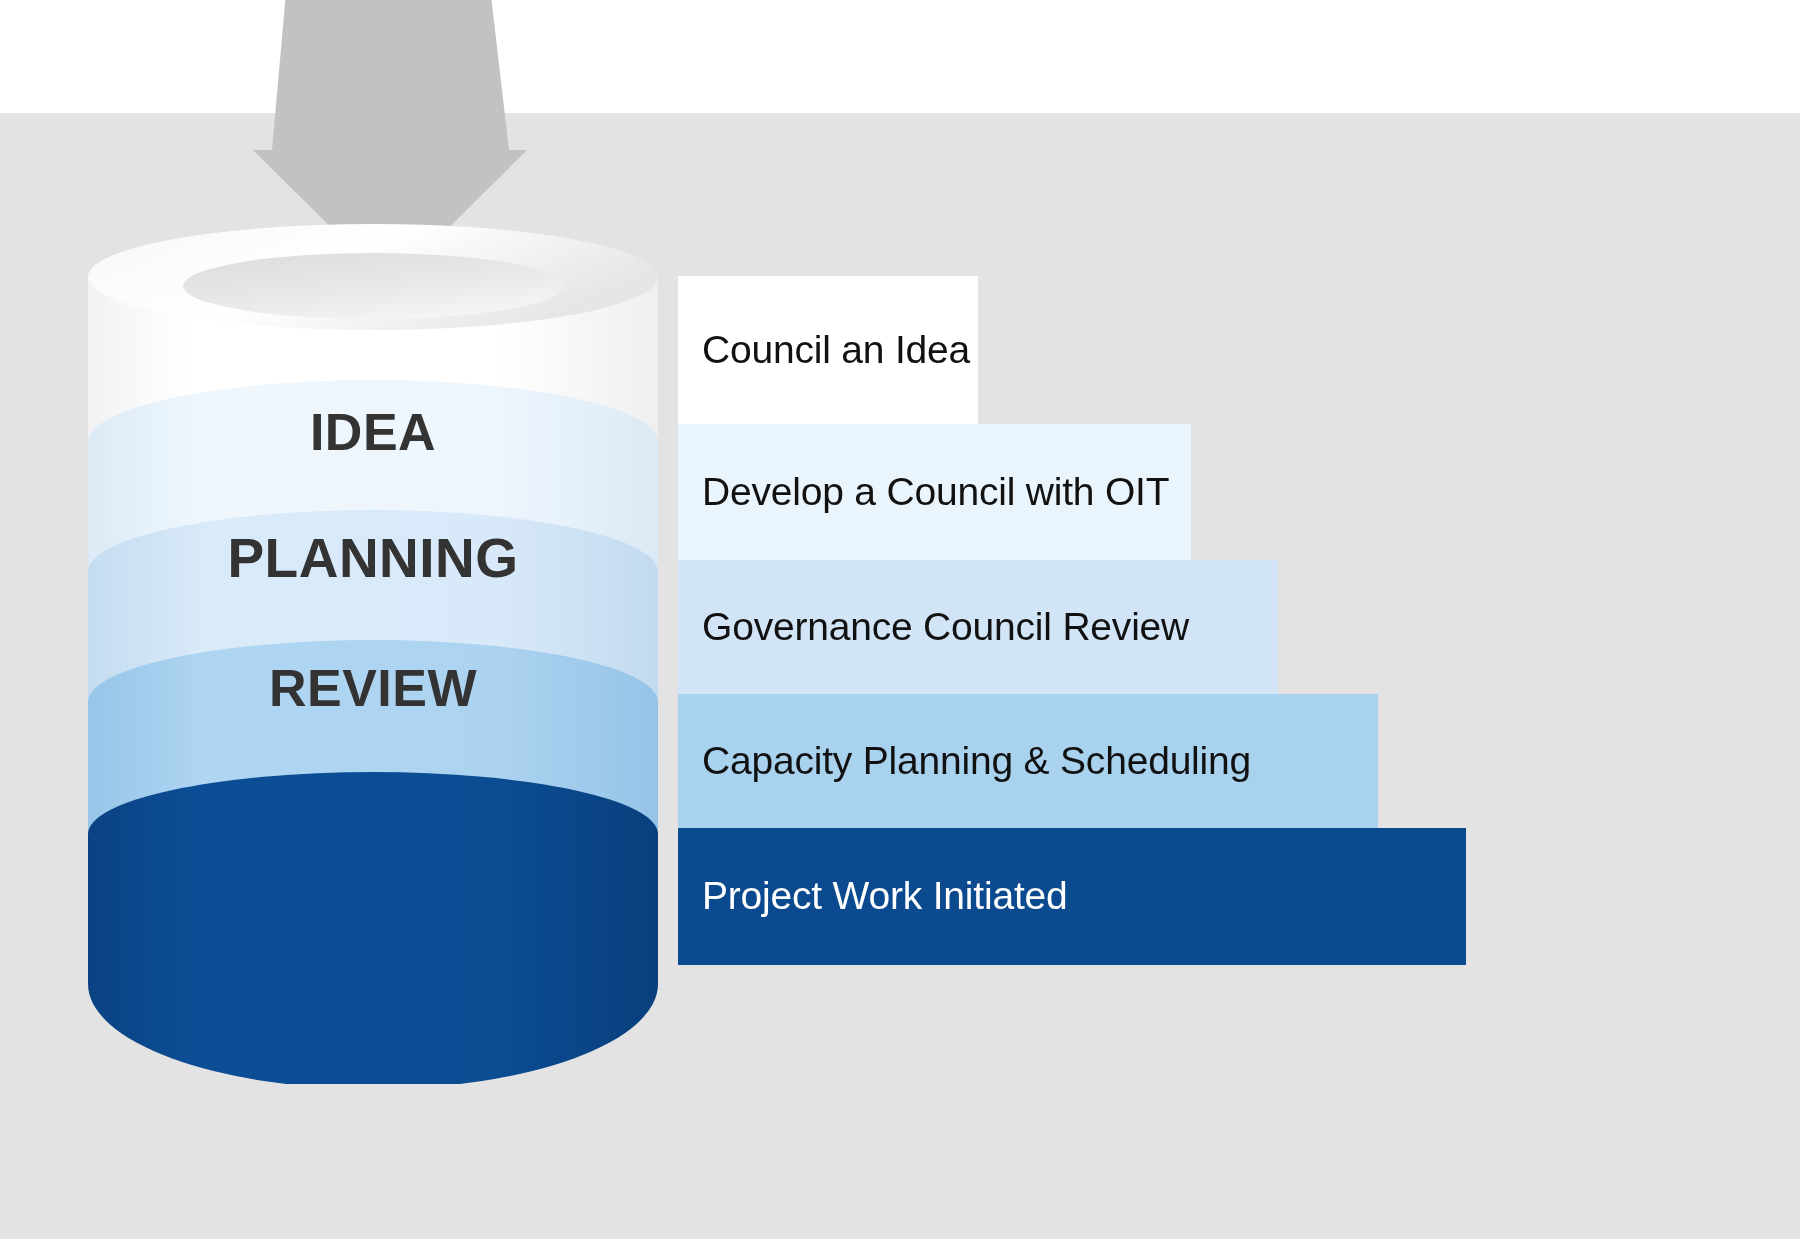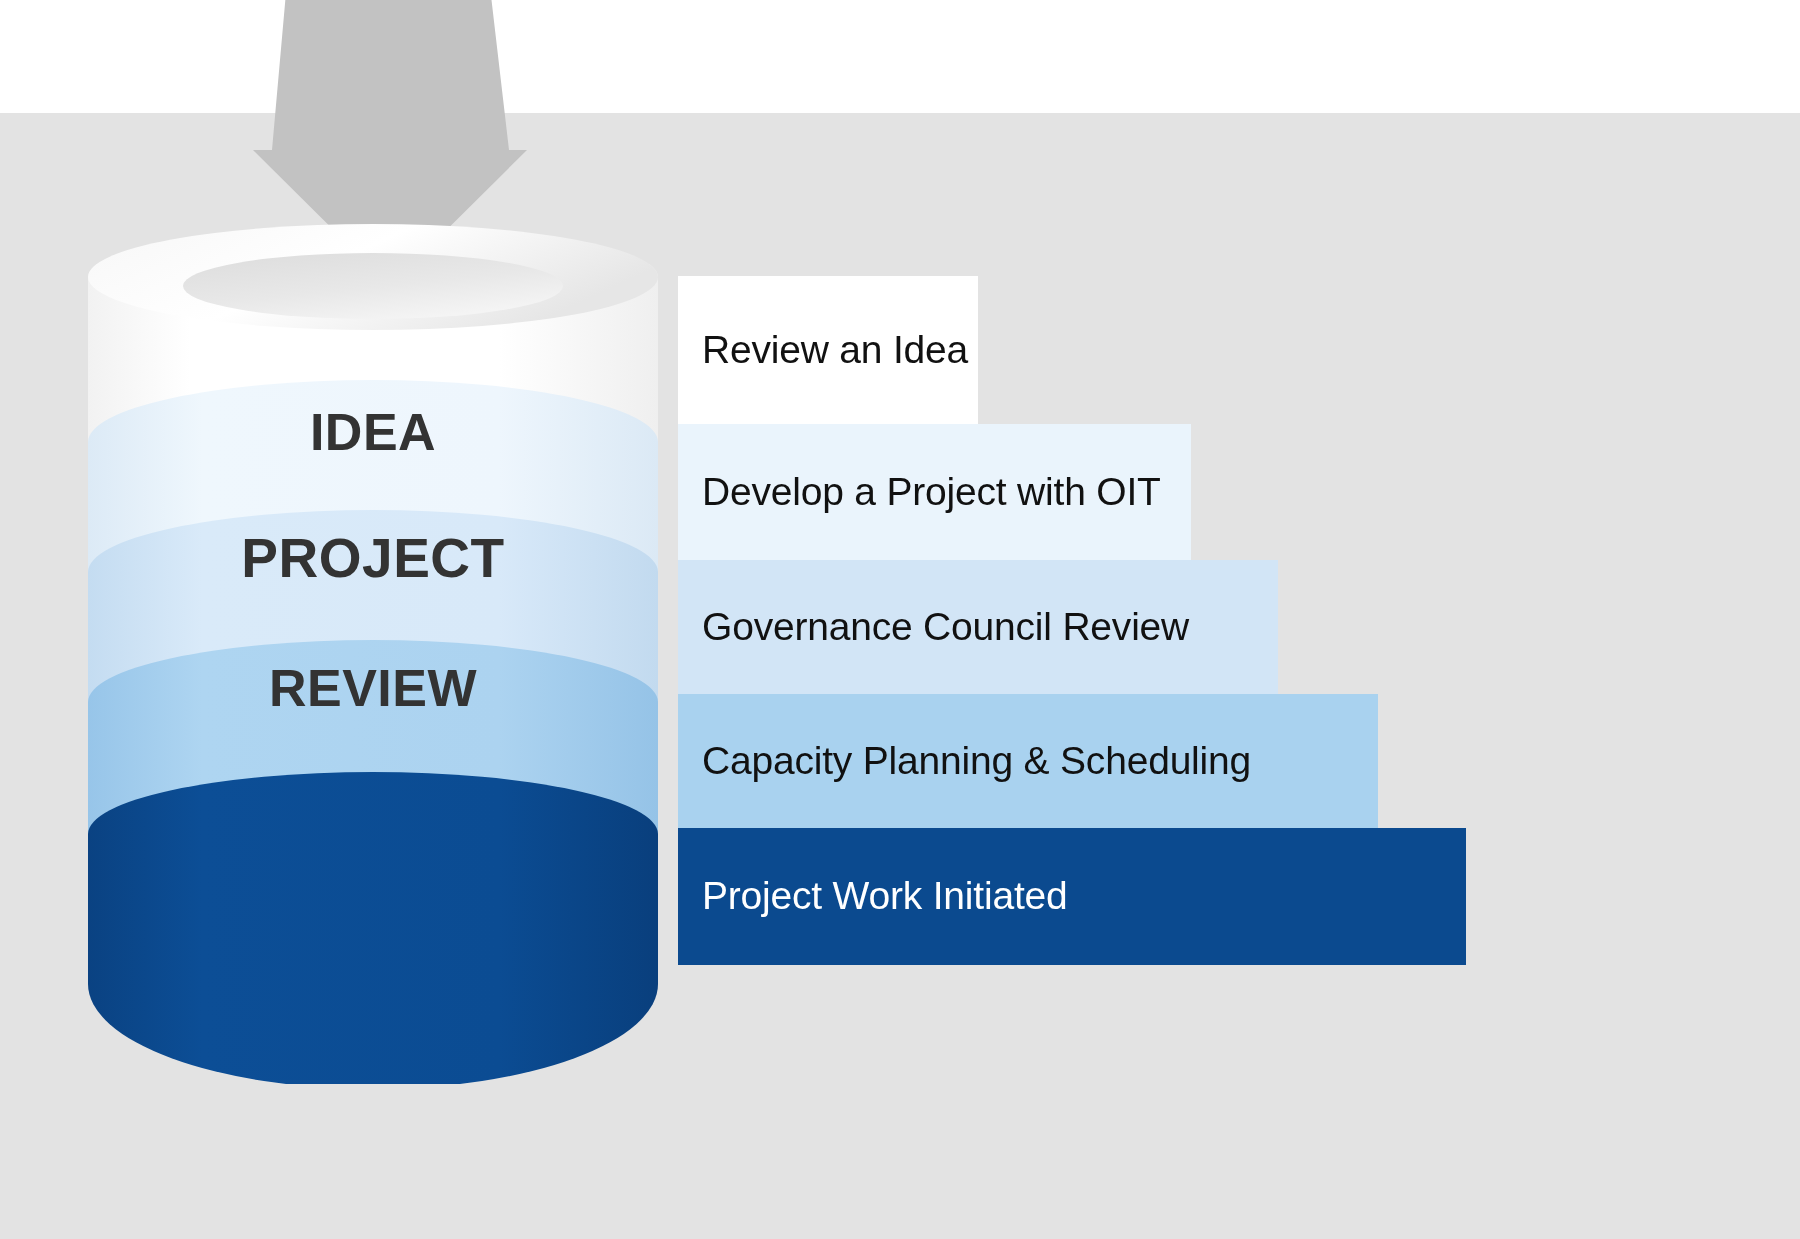--- a/index.html
+++ b/index.html
@@ -121,32 +121,32 @@
         <path d="M 0,348 A 285,62 0 0 1 570,348 L 570,492 L 0,492 Z" fill="url(#gRev)"></path>
         <path d="M 0,478 A 285,62 0 0 1 570,478 L 570,624 L 0,624 Z" fill="url(#gPlan)"></path>
         <path d="M 0,610 A 285,62 0 0 1 570,610 L 570,860 L 0,860 Z" fill="url(#gProj)"></path>
       </g>
 
       <ellipse cx="285" cy="53" rx="285" ry="53" fill="url(#gRimTop)"></ellipse>
       <ellipse cx="285" cy="62" rx="190" ry="33" fill="url(#gHole)"></ellipse>
     </svg>
 
     <div class="band-label" style="top:178px;font-size:52px;">IDEA</div>
-    <div class="band-label" style="top:302px;font-size:55px;">PROJECT</div>
+    <div class="band-label" style="top:302px;font-size:55px;">PLANNING</div>
     <div class="band-label" style="top:434px;font-size:52px;">REVIEW</div>
   </div>
 
   <div class="steps">
 
     <div class="step" style="top:0px;width:300px;height:148px;background:#ffffff;">
-      <span class="step-label">Review an Idea</span>
+      <span class="step-label">Council an Idea</span>
     </div>
 
     <div class="step" style="top:148px;width:513px;height:136px;background:#eaf4fc;">
-      <span class="step-label">Develop a Project with OIT</span>
+      <span class="step-label">Develop a Council with OIT</span>
     </div>
 
     <div class="step" style="top:284px;width:600px;height:134px;background:#d2e5f6;">
       <span class="step-label">Governance Council Review</span>
     </div>
 
     <div class="step" style="top:418px;width:700px;height:134px;background:#a9d2ef;">
       <span class="step-label">Capacity Planning &amp; Scheduling</span>
     </div>
 

